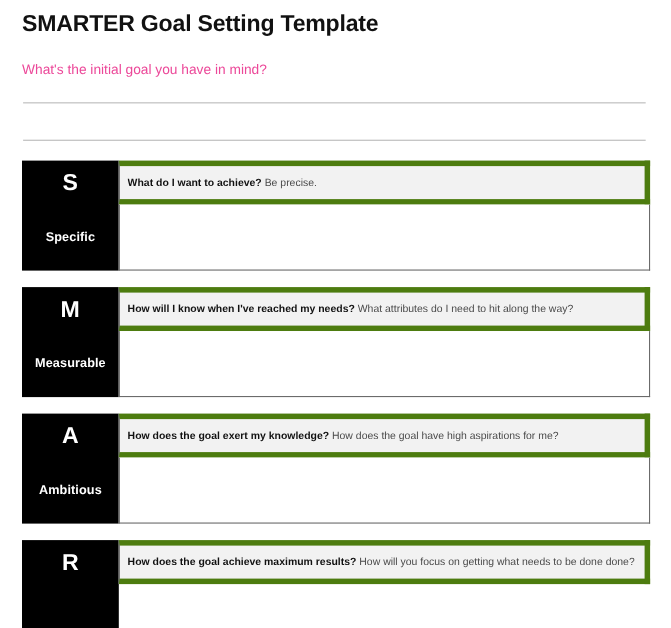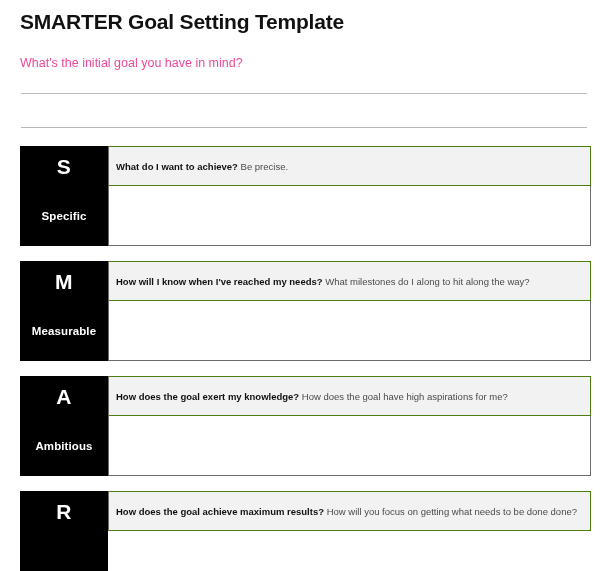--- a/index.html
+++ b/index.html
@@ -111,21 +111,21 @@
     flex: 1 1 auto;
     display: flex;
     flex-direction: column;
     min-width: 0;
   }
 
   .attr-prompt {
     height: 40px;
     box-sizing: border-box;
     background: #f2f2f2;
-    border: 1px solid #4d7c0f;
+    border: 5px solid #4d7c0f;
     border-left: 1px solid #6b6b6b;
     display: flex;
     align-items: center;
     padding: 0 6px 0 7px;
     overflow: hidden;
   }
 
   .prompt-text {
     font-size: 9.5px;
     line-height: 13px;
@@ -182,21 +182,21 @@
     </div>
 
     <div class="attr-row">
       <div class="attr-badge">
         <div class="attr-letter">M</div>
         <div class="attr-word">Measurable</div>
       </div>
       <div class="attr-body">
         <div class="attr-prompt">
           <div class="prompt-text">
-            <span class="prompt-q">How will I know when I've reached my needs?</span><span class="prompt-hint"> What milestones do I along to hit along the way?</span>
+            <span class="prompt-q">How will I know when I've reached my needs?</span><span class="prompt-hint"> What attributes do I need to hit along the way?</span>
           </div>
         </div>
         <div class="attr-answer"></div>
       </div>
     </div>
 
     <div class="attr-row">
       <div class="attr-badge">
         <div class="attr-letter">A</div>
         <div class="attr-word">Ambitious</div>

